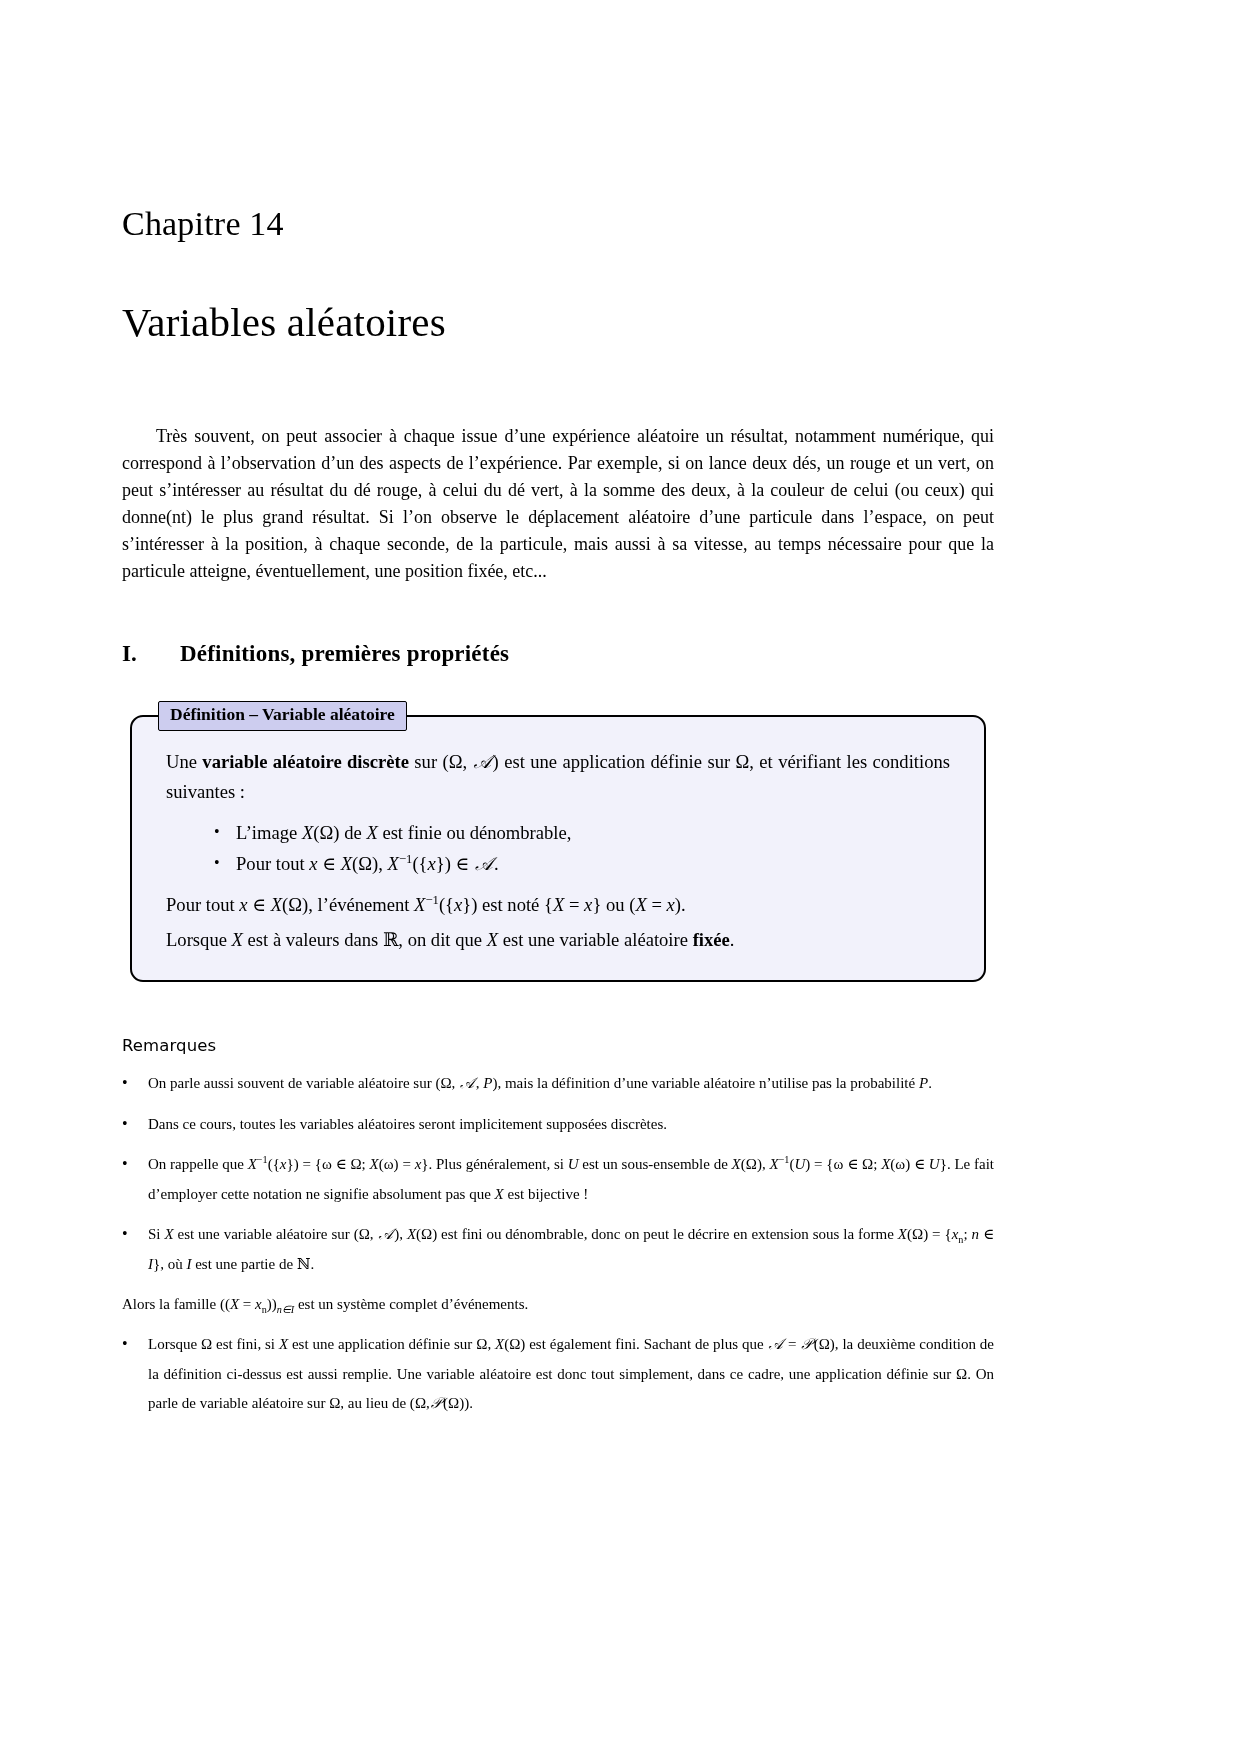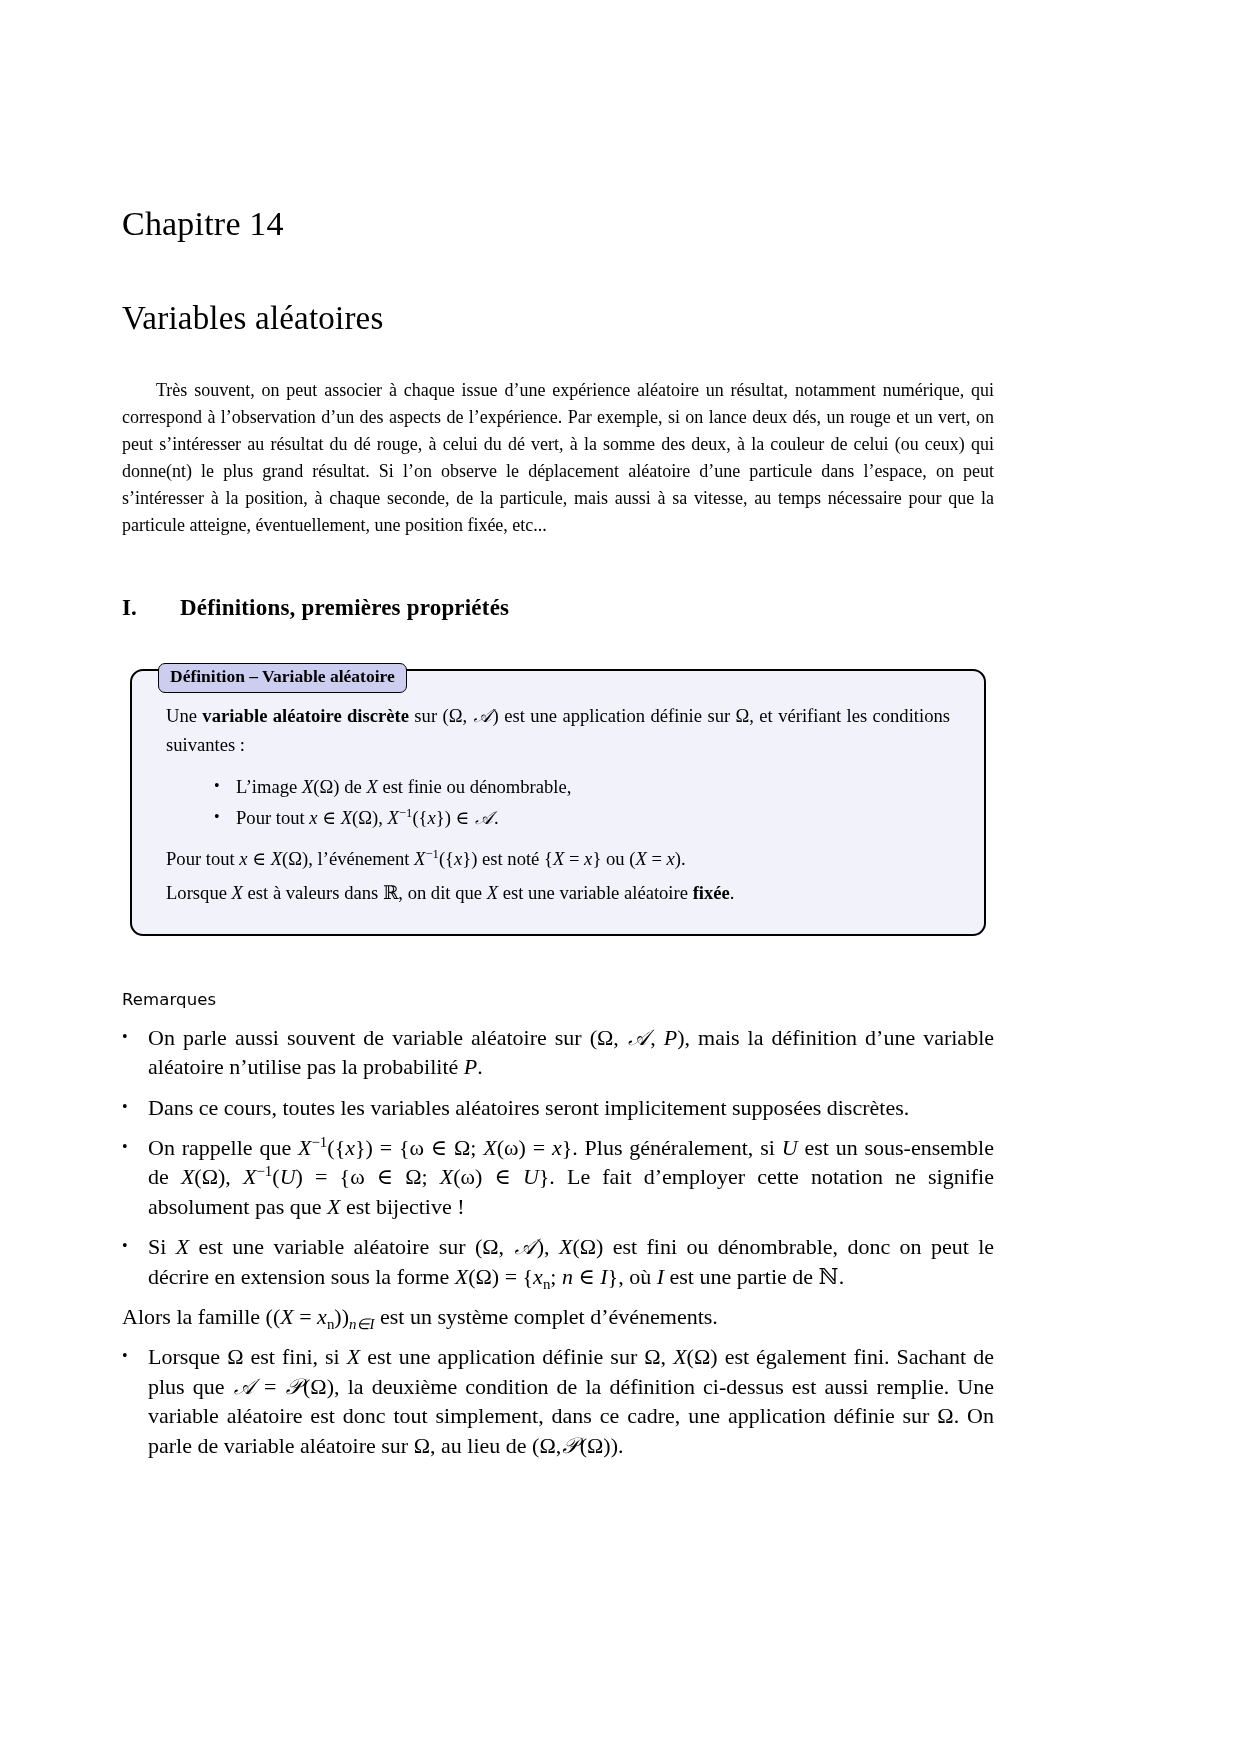--- a/index.html
+++ b/index.html
@@ -24,24 +24,24 @@
 
   
   .chapter-number {
     font-size: 34px;
     line-height: 1.1;
     letter-spacing: 0.2px;
     margin: 0 0 58px 0;
     font-weight: normal;
   }
   .chapter-title {
-    font-size: 33px;
+    font-size: 41px;
     line-height: 1.1;
     letter-spacing: 0.2px;
-    margin: 0 0 40px 0;
+    margin: 0 0 78px 0;
     font-weight: normal;
   }
 
   
   .para {
     font-size: 18px;
     line-height: 27px;
     text-align: justify;
     margin: 0 0 12px 0;
     hyphens: none;
@@ -81,25 +81,25 @@
     padding-top: 14px;
   }
   .defbox {
     border: 2.2px solid #000000;
     border-radius: 13px;
     background: #f2f2fb;
     padding: 30px 34px 26px 34px;
   }
   .defbox-label {
     position: absolute;
-    top: 8px;
+    top: 0;
     left: 28px;
     background: #cdcdef;
     border: 1.8px solid #000000;
-    border-radius: 7px;
+    border-radius: 2px;
     padding: 2px 11px 4px 11px;
     font-size: 17.5px;
     font-weight: bold;
     line-height: 1.25;
     white-space: nowrap;
     z-index: 3;
   }
   .defbox .dl {
     font-size: 18.6px;
     line-height: 29.5px;
@@ -127,21 +127,21 @@
   }
 
   
   .remarks-title {
     font-family: "DejaVu Sans", "Liberation Sans", sans-serif;
     font-size: 16.5px;
     margin: 54px 0 14px 0;
     letter-spacing: 0.1px;
   }
   .remark {
-    font-size: 22px;
+    font-size: 15px;
     line-height: 29.4px;
     text-align: justify;
     margin: 0 0 11px 0;
     padding-left: 26px;
     position: relative;
   }
   .remark::before {
     content: "•";
     position: absolute;
     left: 0;

